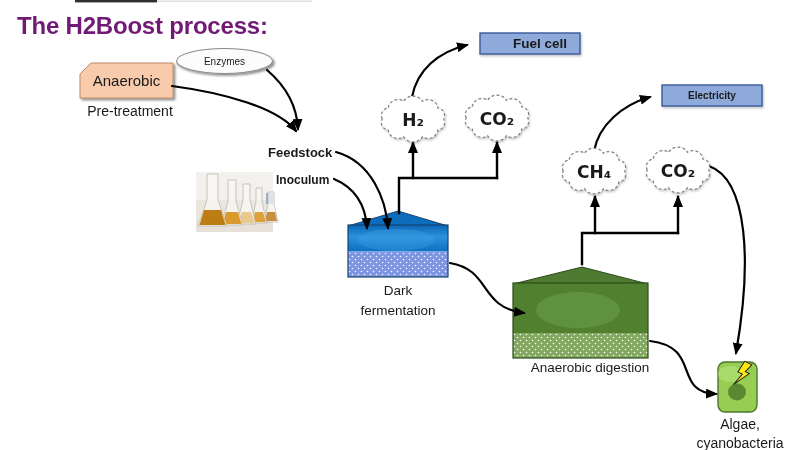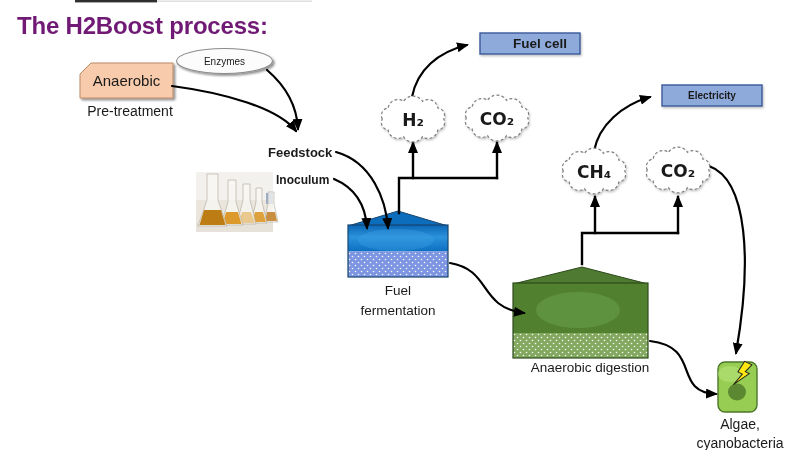--- a/index.html
+++ b/index.html
@@ -160,21 +160,21 @@
 
   <div class="lbl bold ctr" style="left:480px;top:33px;width:120px;height:21px;font-size:13.5px;">Fuel cell</div>
 
   <div class="lbl gas ctr" style="left:564px;top:162px;width:60px;">CH₄</div>
 
   <div class="lbl gas ctr" style="left:648px;top:161px;width:60px;">CO₂</div>
 
   <div class="lbl bold ctr" style="left:662px;top:85px;width:100px;height:21px;font-size:10px;">Electricity</div>
 
   <div class="lbl" style="left:338px;top:281px;width:120px;font-size:13.5px;text-align:center;line-height:1.5;">
-    <div>Fuel</div>
+    <div>Dark</div>
     <div>fermentation</div>
   </div>
 
   <div class="lbl ctr" style="left:515px;top:360px;width:150px;font-size:13.5px;text-align:center;">Anaerobic digestion</div>
 
   <div class="lbl" style="left:690px;top:415px;width:100px;font-size:14px;text-align:center;line-height:1.35;">
     <div>Algae,</div>
     <div>cyanobacteria</div>
   </div>
 

